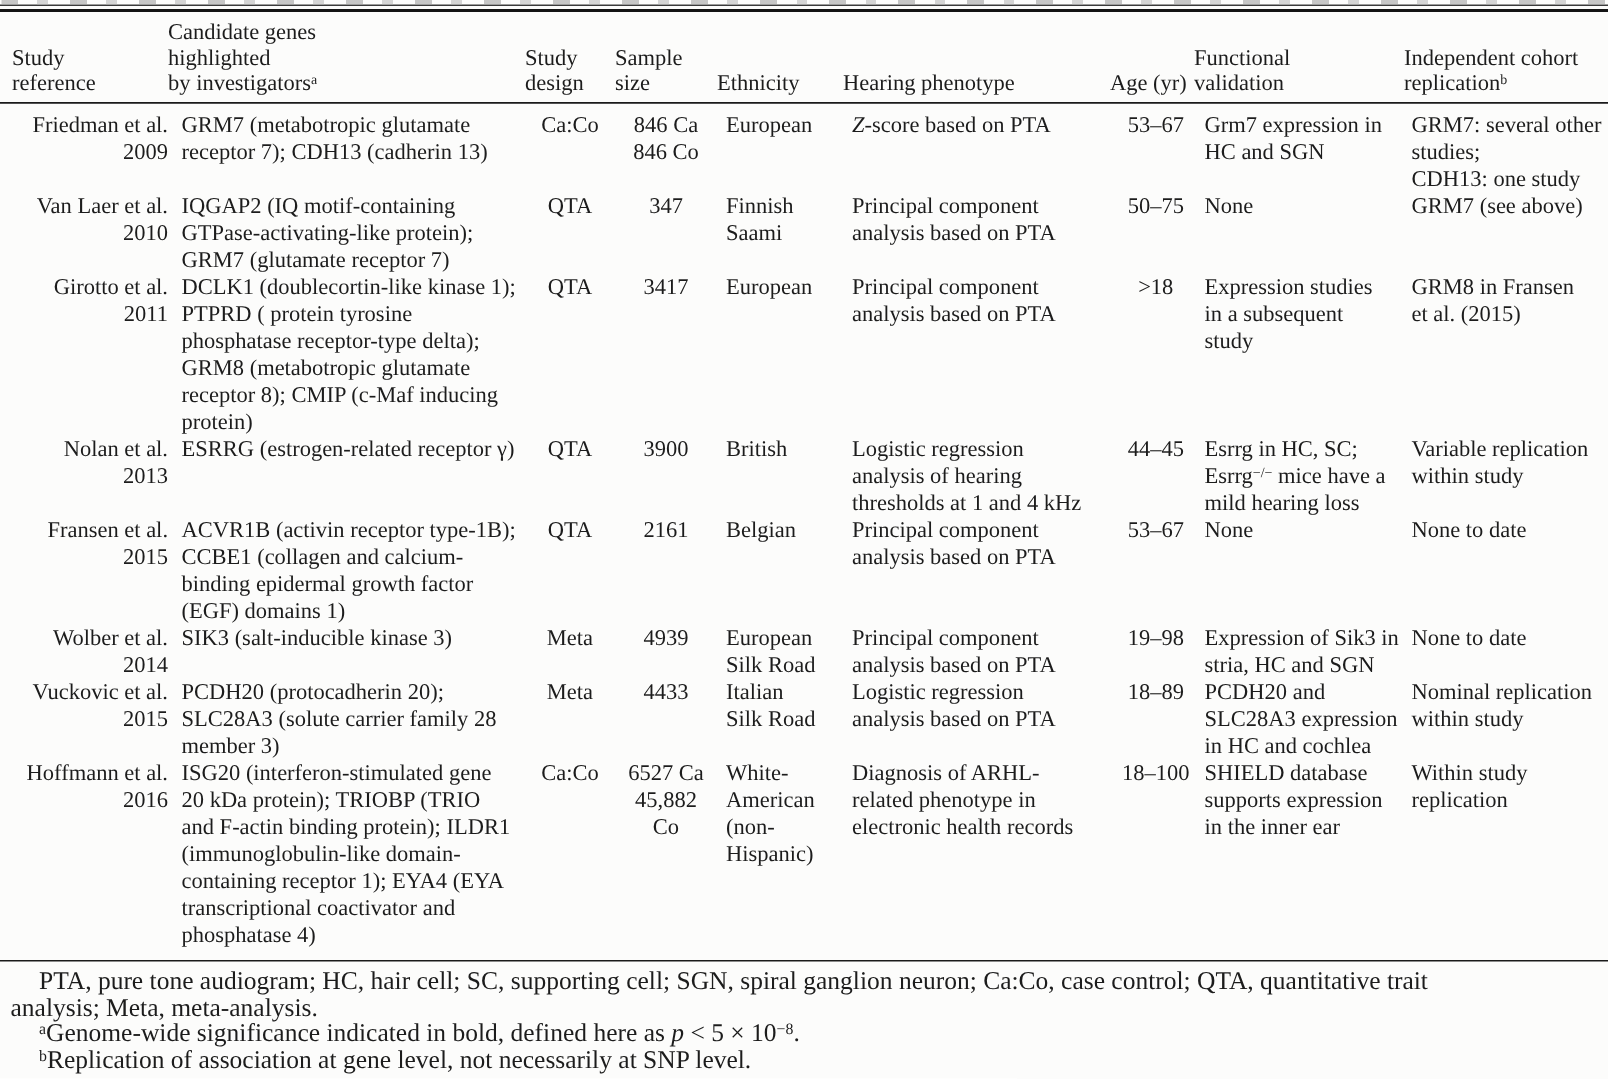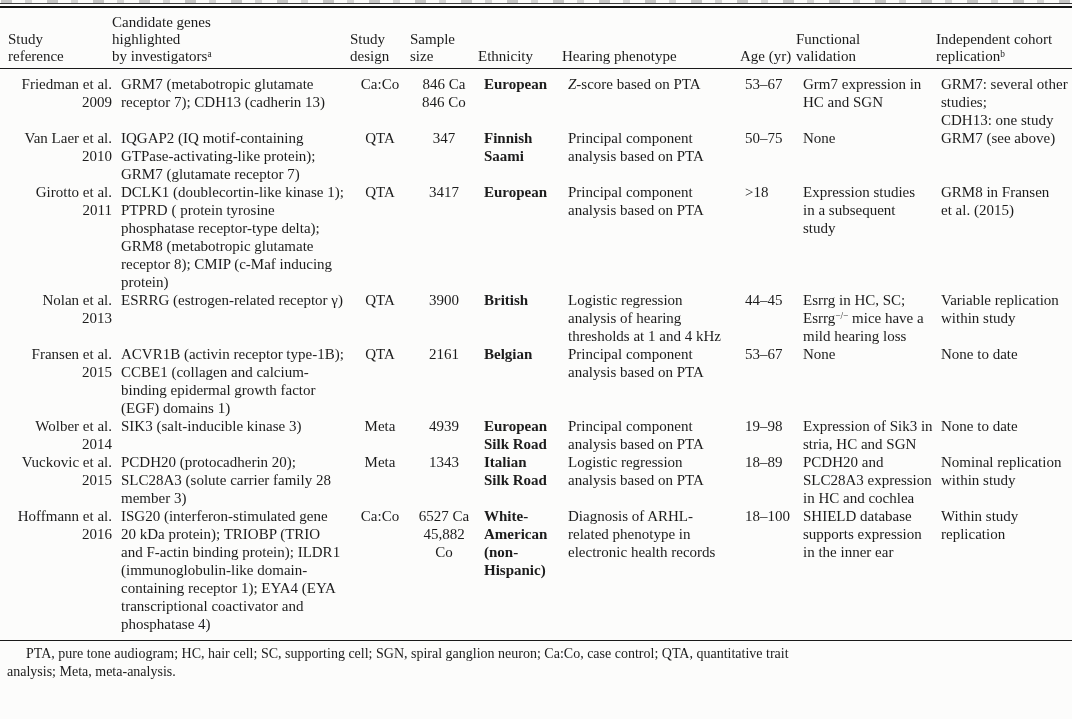--- a/index.html
+++ b/index.html
@@ -43,42 +43,42 @@
     vertical-align:bottom;
     text-align:left;
     line-height:17px;
     padding-bottom:3px;
     border-bottom:1.6px solid #1a1a1a;
   }
   thead th:first-child{text-align:left;padding-left:8px;}
   tbody td:nth-child(1){padding-left:8px;text-align:right;}
   tbody td:nth-child(2){padding-left:9px;}
   tbody td:nth-child(3),tbody td:nth-child(4){text-align:center;}
-  tbody td:nth-child(5){padding-left:6px;font-weight:bold;}
+  tbody td:nth-child(5){padding-left:6px;}
   tbody td:nth-child(6){padding-left:6px;}
-  tbody td:nth-child(7){padding-left:5px;}
+  tbody td:nth-child(7){padding-left:5px;text-align:center;}
   tbody td:nth-child(8){padding-left:7px;}
   tbody td:nth-child(9){padding-left:5px;}
   tbody tr:first-child td{padding-top:6px;}
   .b{font-weight:normal;}
   .i{font-style:italic;}
   sup{
     font-size:0.62em;
     line-height:0;
     position:relative;
     top:-0.45em;
     vertical-align:baseline;
   }
   .bottom-rule{
     border-top:1.6px solid #1a1a1a;
     margin-top:7px;
   }
   .footnotes{
     padding:4px 6px 0 7px;
-    font-size:14px;
+    font-size:17px;
     line-height:17.5px;
   }
   .footnotes p{
     margin:0;
     text-indent:19px;
     white-space:pre-line;
   }
 </style>
 </head>
 <body>
@@ -222,21 +222,21 @@
 stria, HC and SGN</td>
           <td>None to date</td>
         </tr>
         <tr>
           <td>Vuckovic et al.
 2015</td>
           <td><span class="b">PCDH20 (protocadherin 20);
 SLC28A3 (solute carrier family 28
 member 3)</span></td>
           <td>Meta</td>
-          <td>1343</td>
+          <td>4433</td>
           <td>Italian
 Silk Road</td>
           <td>Logistic regression
 analysis based on PTA</td>
           <td>18–89</td>
           <td>PCDH20 and
 SLC28A3 expression
 in HC and cochlea</td>
           <td>Nominal replication
 within study</td>
@@ -270,14 +270,16 @@
 replication</td>
         </tr>
       </tbody>
   </table>
 
   <div class="bottom-rule"></div>
 
   <div class="footnotes">
       <p><span>PTA, pure tone audiogram; HC, hair cell; SC, supporting cell; SGN, spiral ganglion neuron; Ca:Co, case control; QTA, quantitative trait
 analysis; Meta, meta-analysis.</span></p>
+      <p><sup>a</sup><span>Genome-wide significance indicated in bold, defined here as </span><span class="i">p</span><span> &lt; 5 × 10</span><sup>−8</sup><span>.</span></p>
+      <p><sup>b</sup><span>Replication of association at gene level, not necessarily at SNP level.</span></p>
     </div>
 </div>
 
 </body></html>

